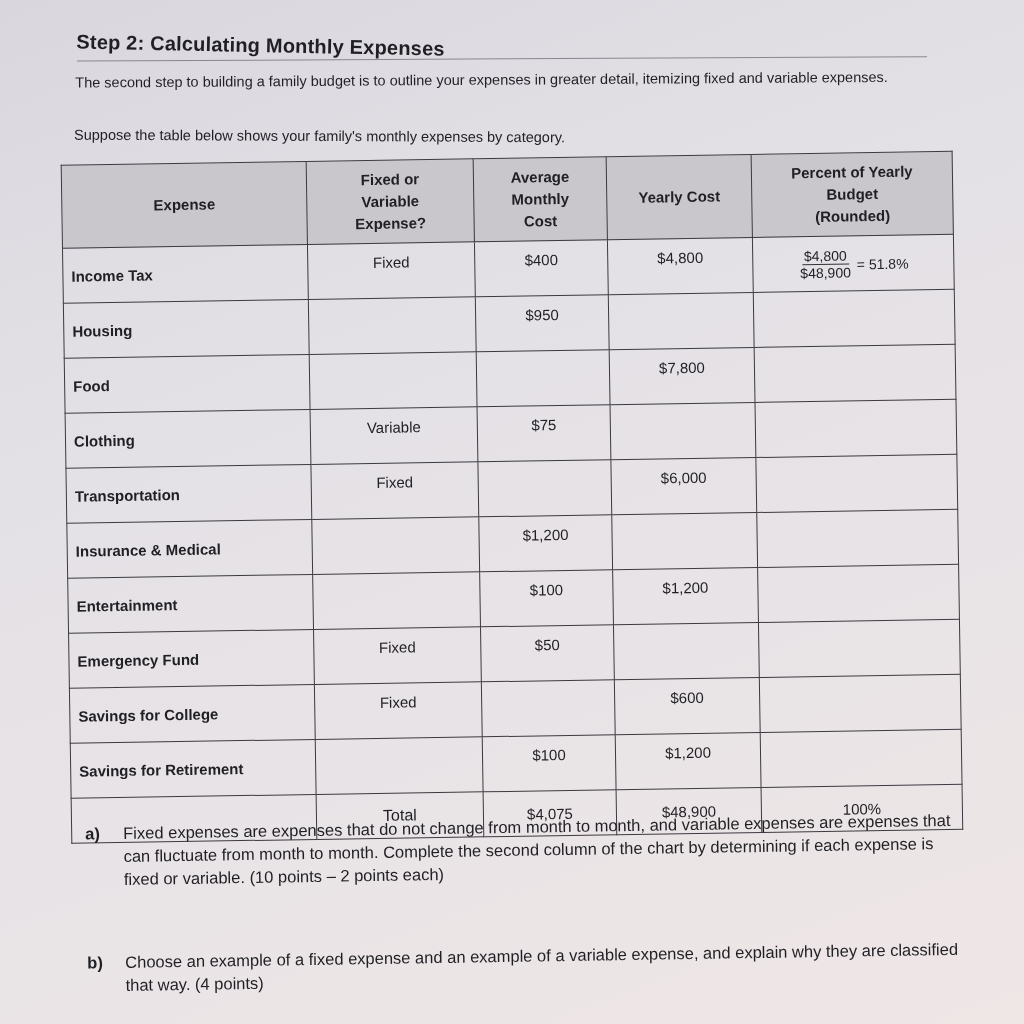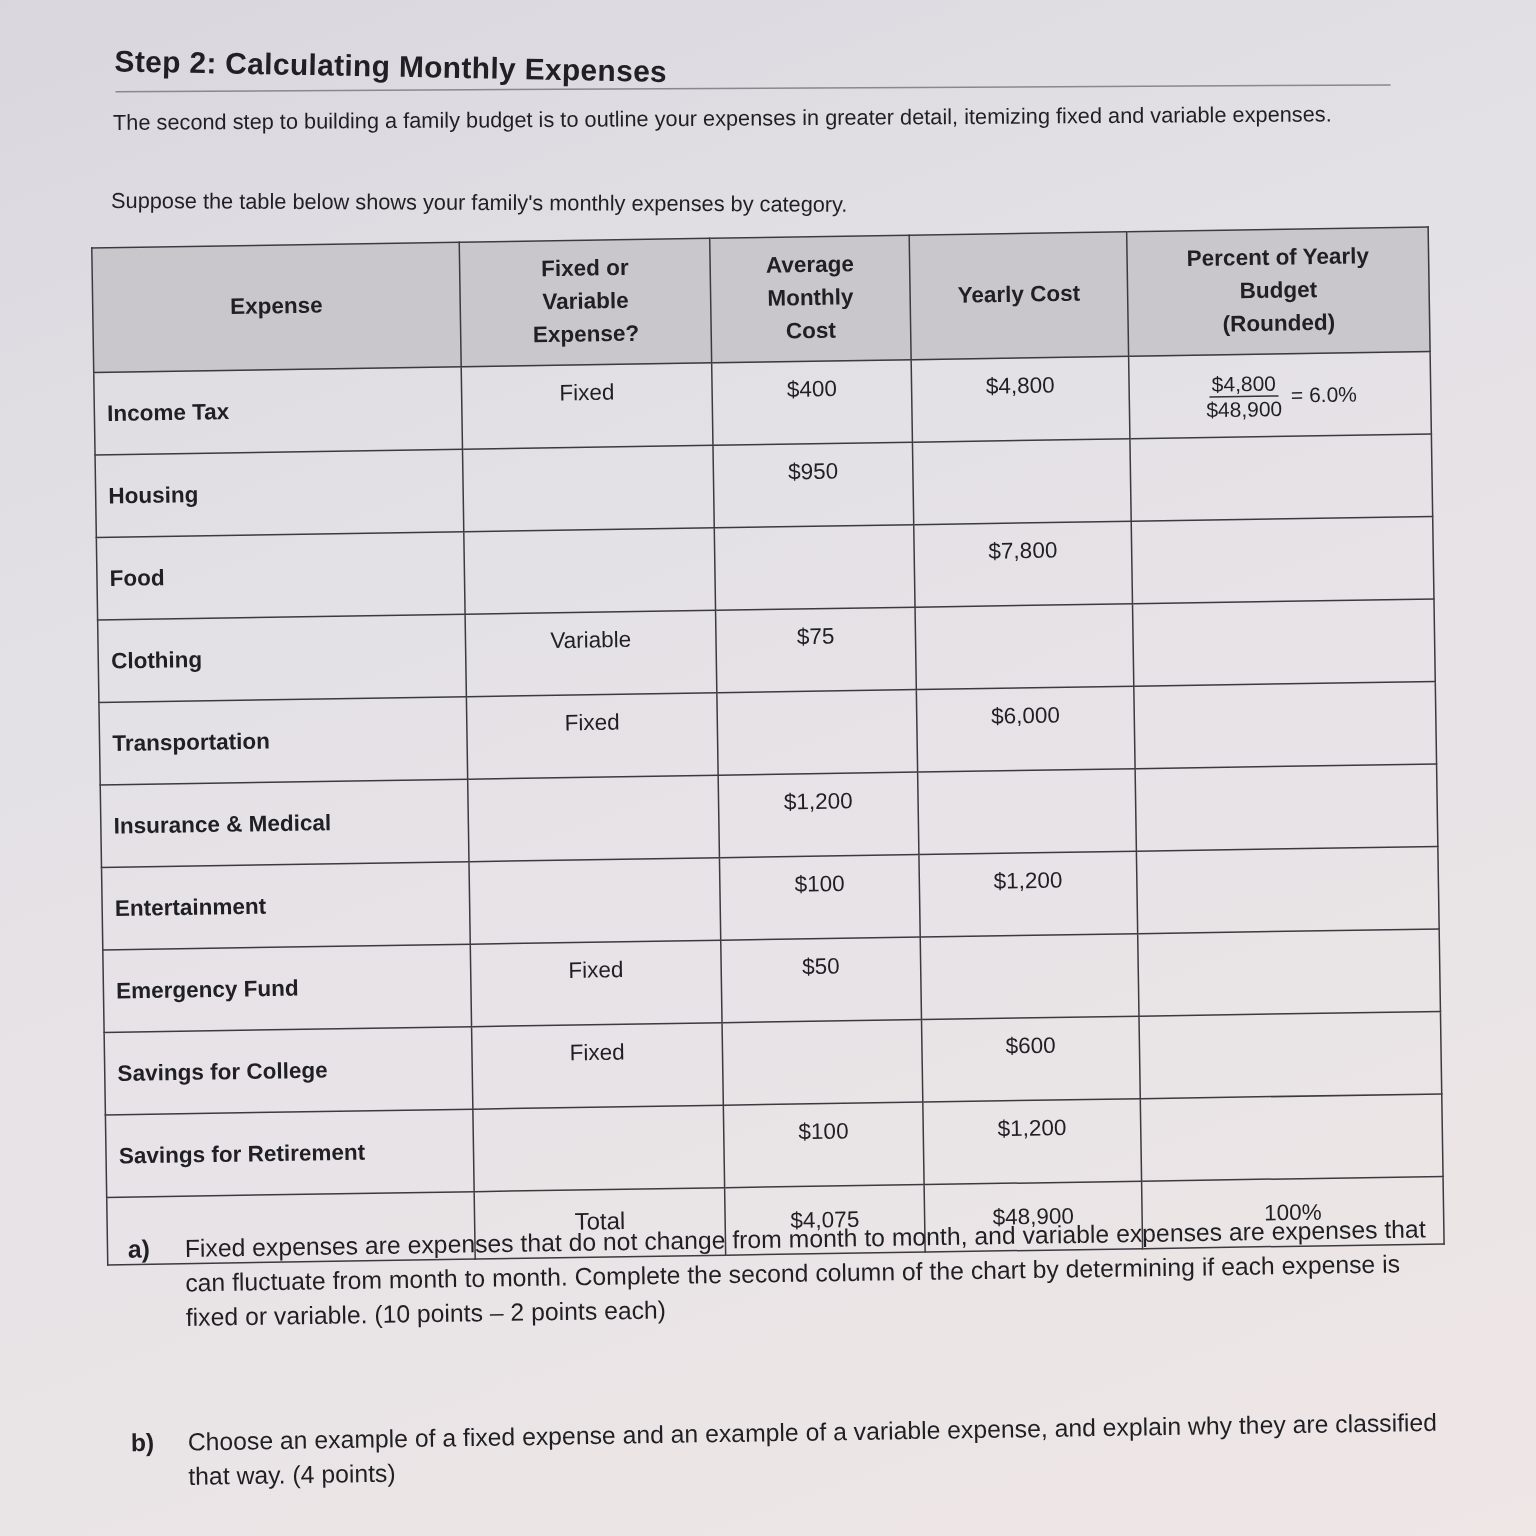--- a/index.html
+++ b/index.html
@@ -88,21 +88,21 @@
         <tr class="first-row">
           <td class="exp-name">Income Tax</td>
           <td class="center fv">Fixed</td>
           <td class="center monthly">$400</td>
           <td class="center yearly">$4,800</td>
           <td class="center"><span class="frac">
               <span class="stack">
                 <span class="num">$4,800</span>
                 <span class="den">$48,900</span>
               </span>
-              <span>= 6.0%</span>
+              <span>= 51.8%</span>
             </span></td>
         </tr>
         <tr>
           <td class="exp-name">Housing</td>
           <td class="center fv"></td>
           <td class="center monthly">$950</td>
           <td class="center yearly"></td>
           <td class="center"></td>
         </tr>
         <tr>

